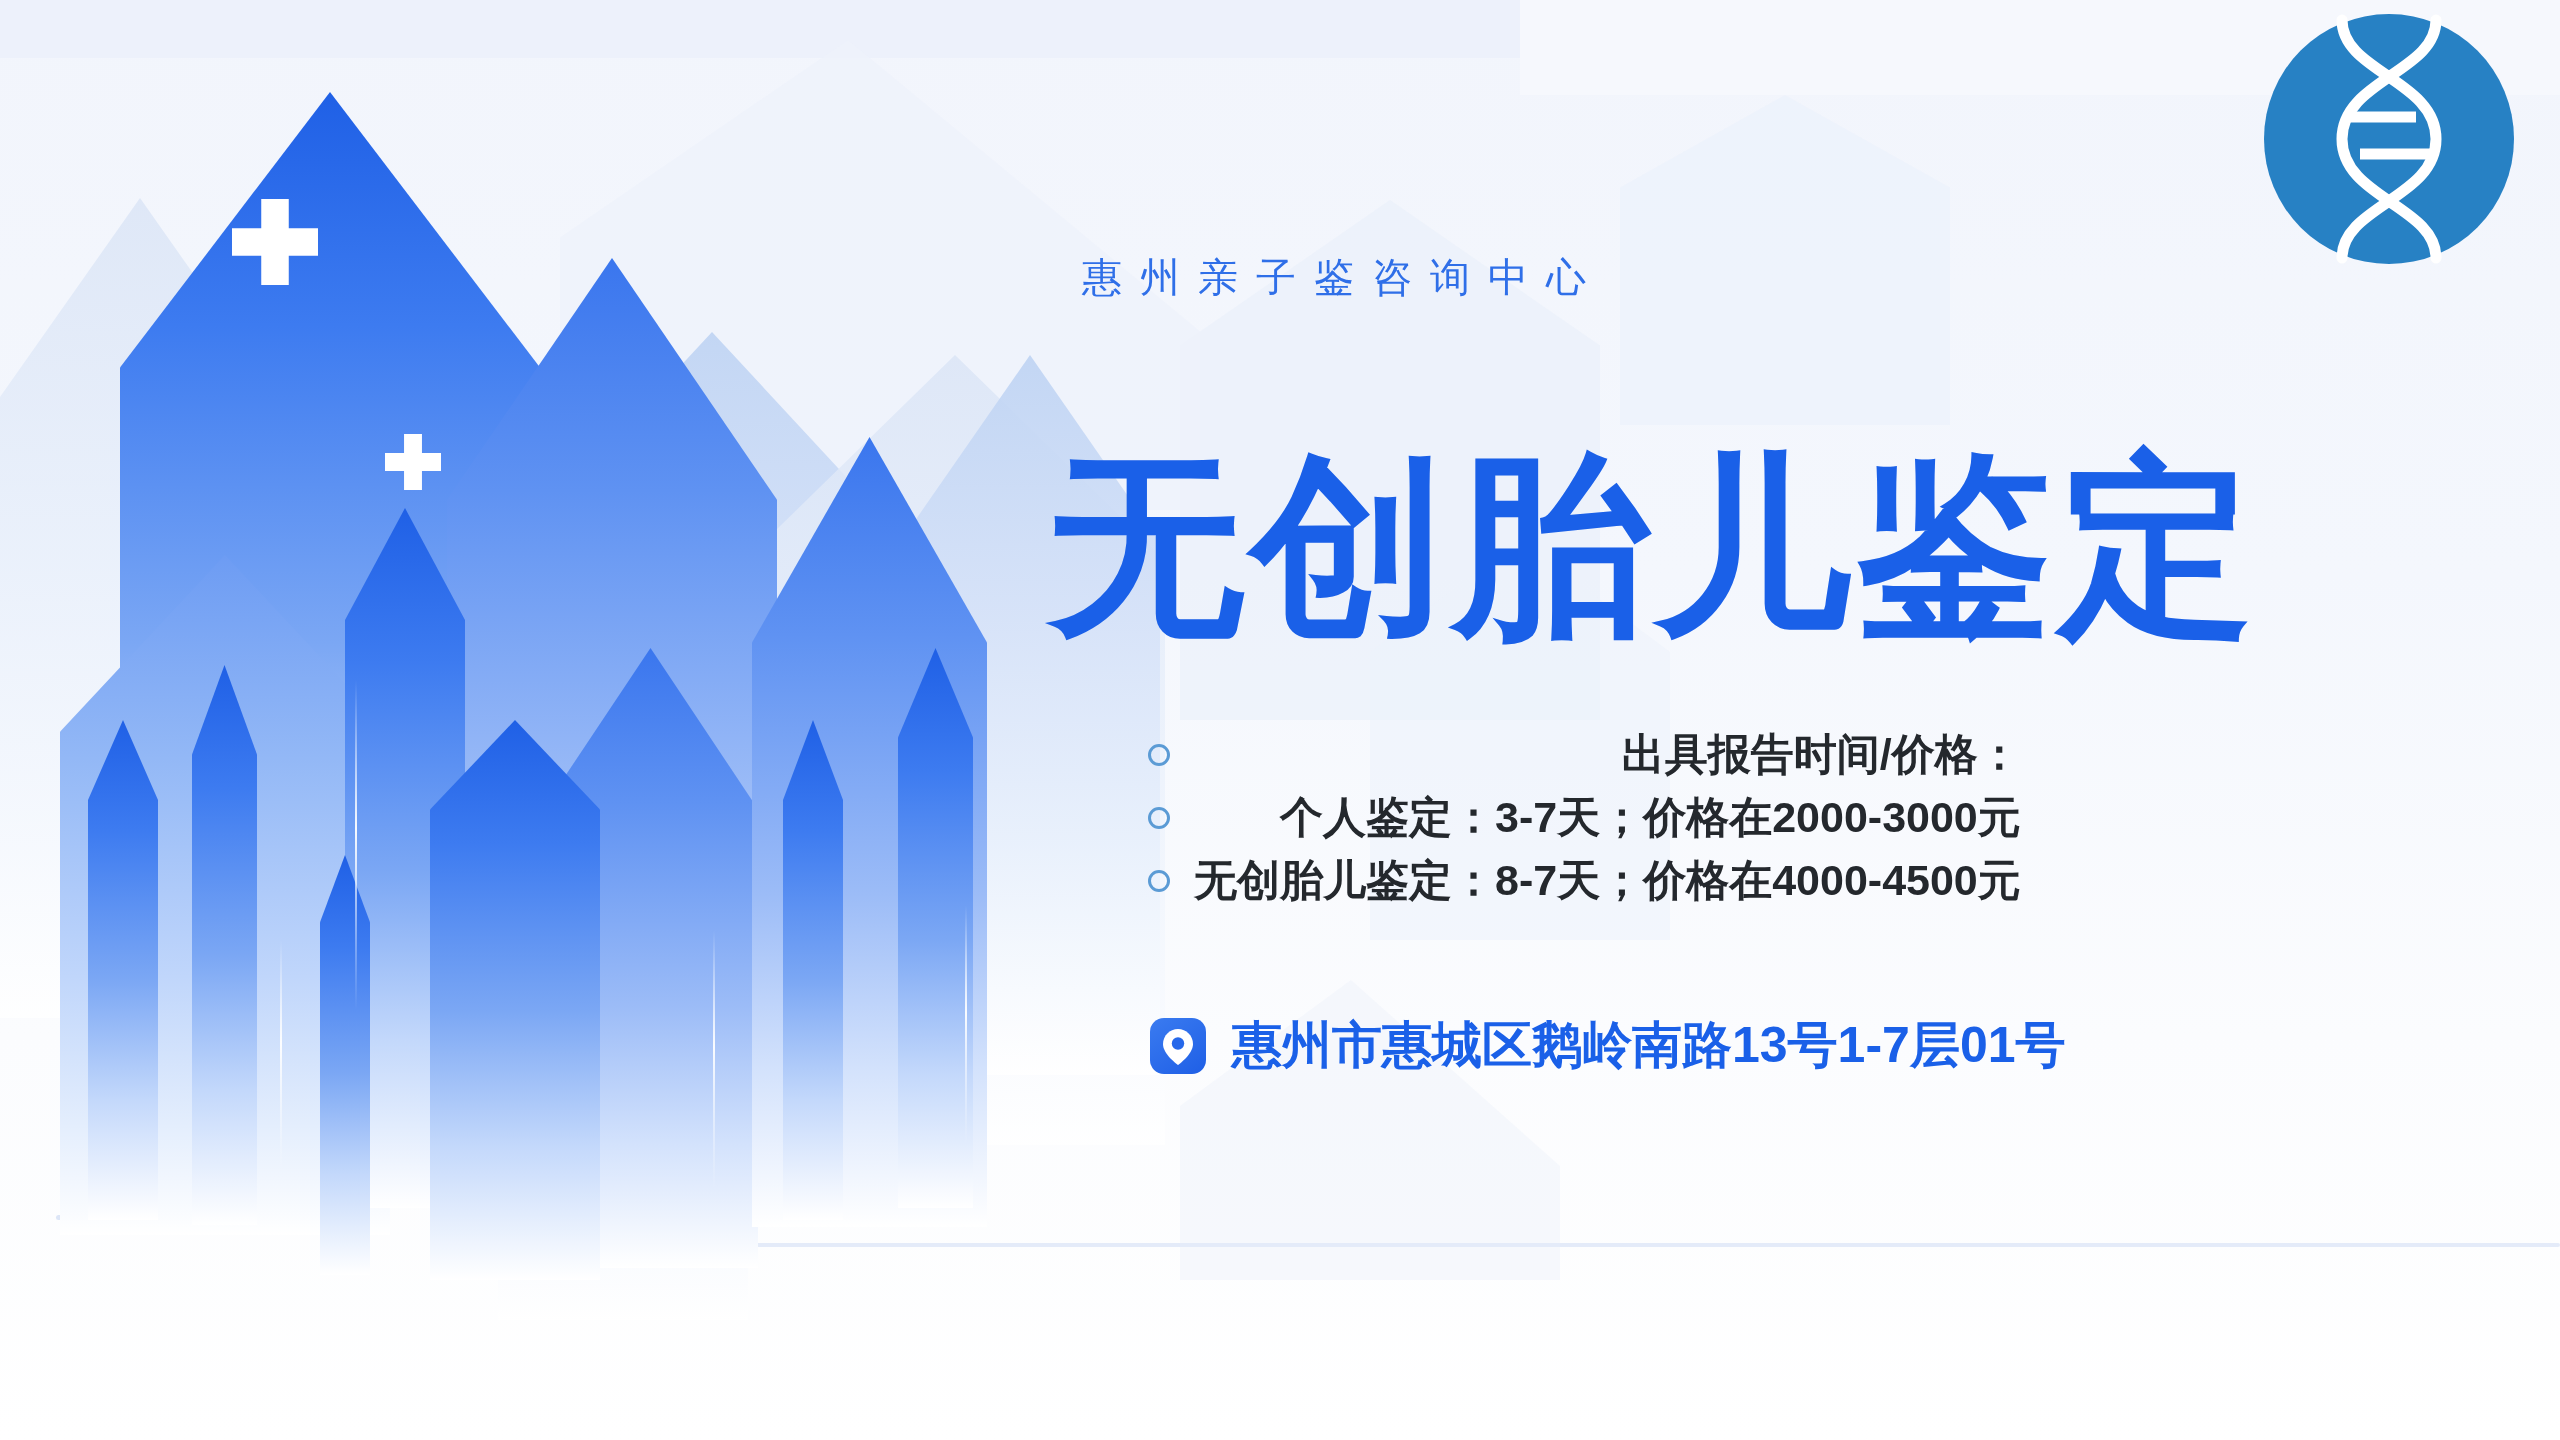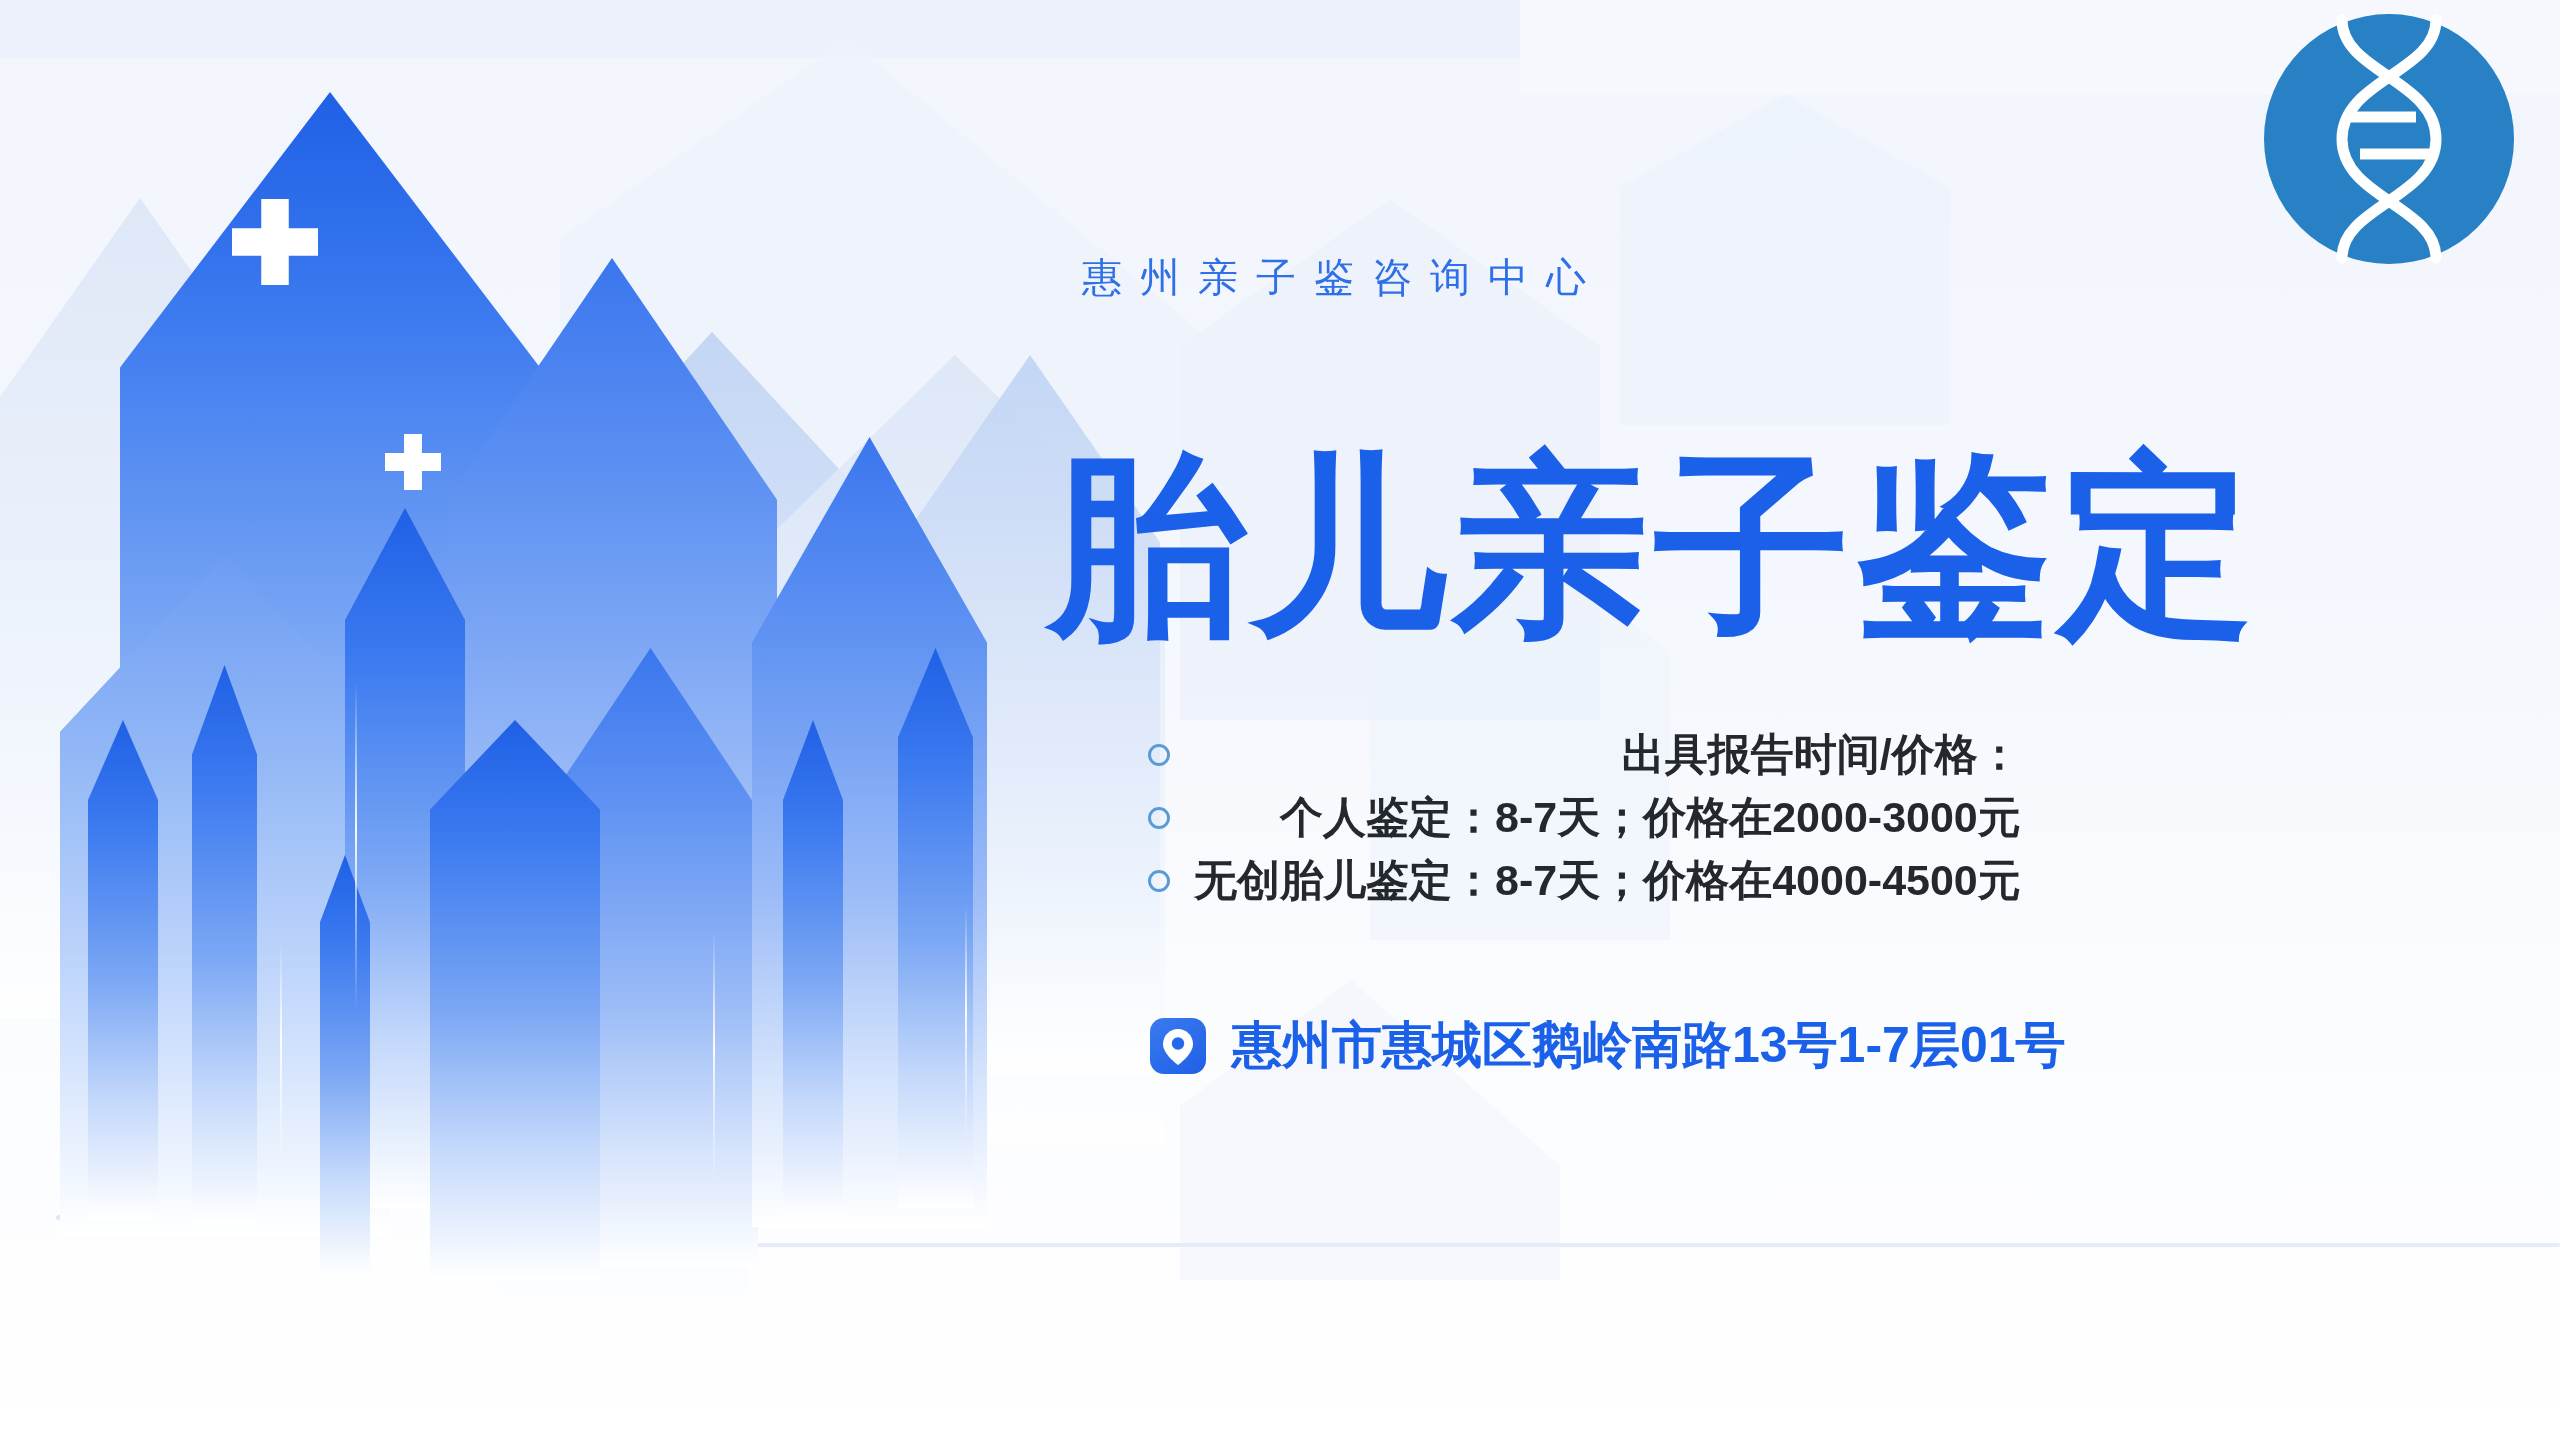--- a/index.html
+++ b/index.html
@@ -151,31 +151,31 @@
         <line x1="82" y1="103" x2="152" y2="103"></line>
         <line x1="96" y1="140" x2="168" y2="140"></line>
       </g>
     </svg>
   </div>
 
   <div class="content">
 
     <div class="eyebrow">惠州亲子鉴咨询中心</div>
 
-    <h1 class="title">胎儿亲子鉴定</h1>
+    <h1 class="title">无创胎儿鉴定</h1>
 
 
     <div class="list">
       <div class="li">
         <span class="dot"></span>
         <span class="li-txt">出具报告时间/价格：</span>
       </div>
       <div class="li">
         <span class="dot"></span>
-        <span class="li-txt">个人鉴定：8-7天；价格在2000-3000元</span>
+        <span class="li-txt">个人鉴定：3-7天；价格在2000-3000元</span>
       </div>
       <div class="li">
         <span class="dot"></span>
         <span class="li-txt">无创胎儿鉴定：8-7天；价格在4000-4500元</span>
       </div>
     </div>
 
     <div class="addr">
       <span class="pin">
         <svg width="56" height="56" viewBox="0 0 56 56">

